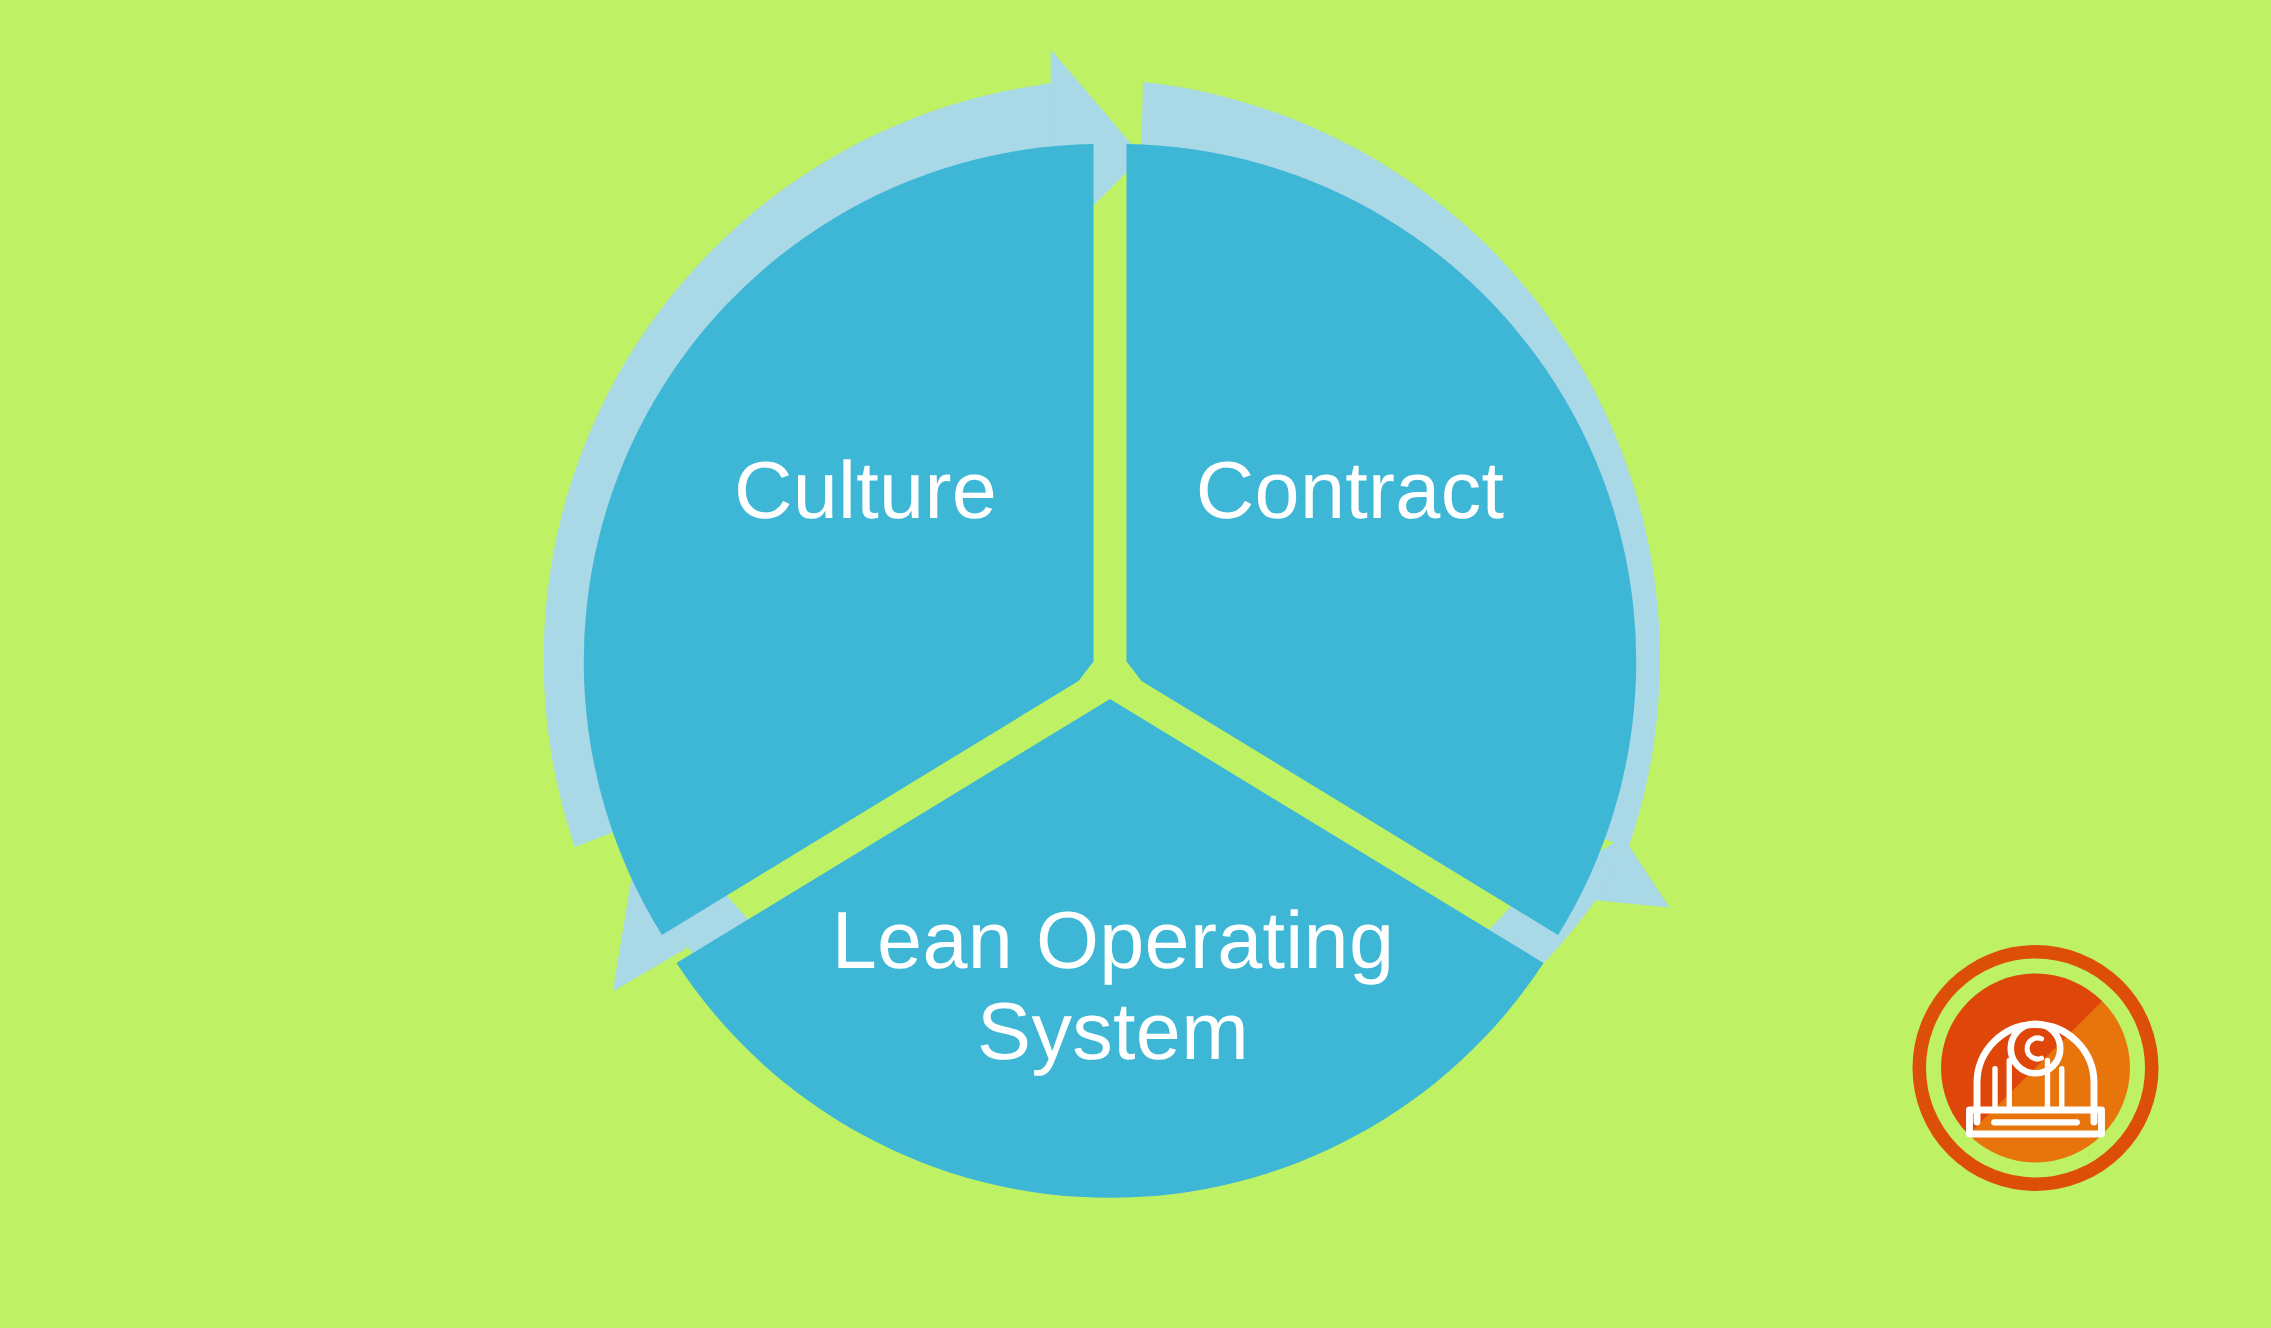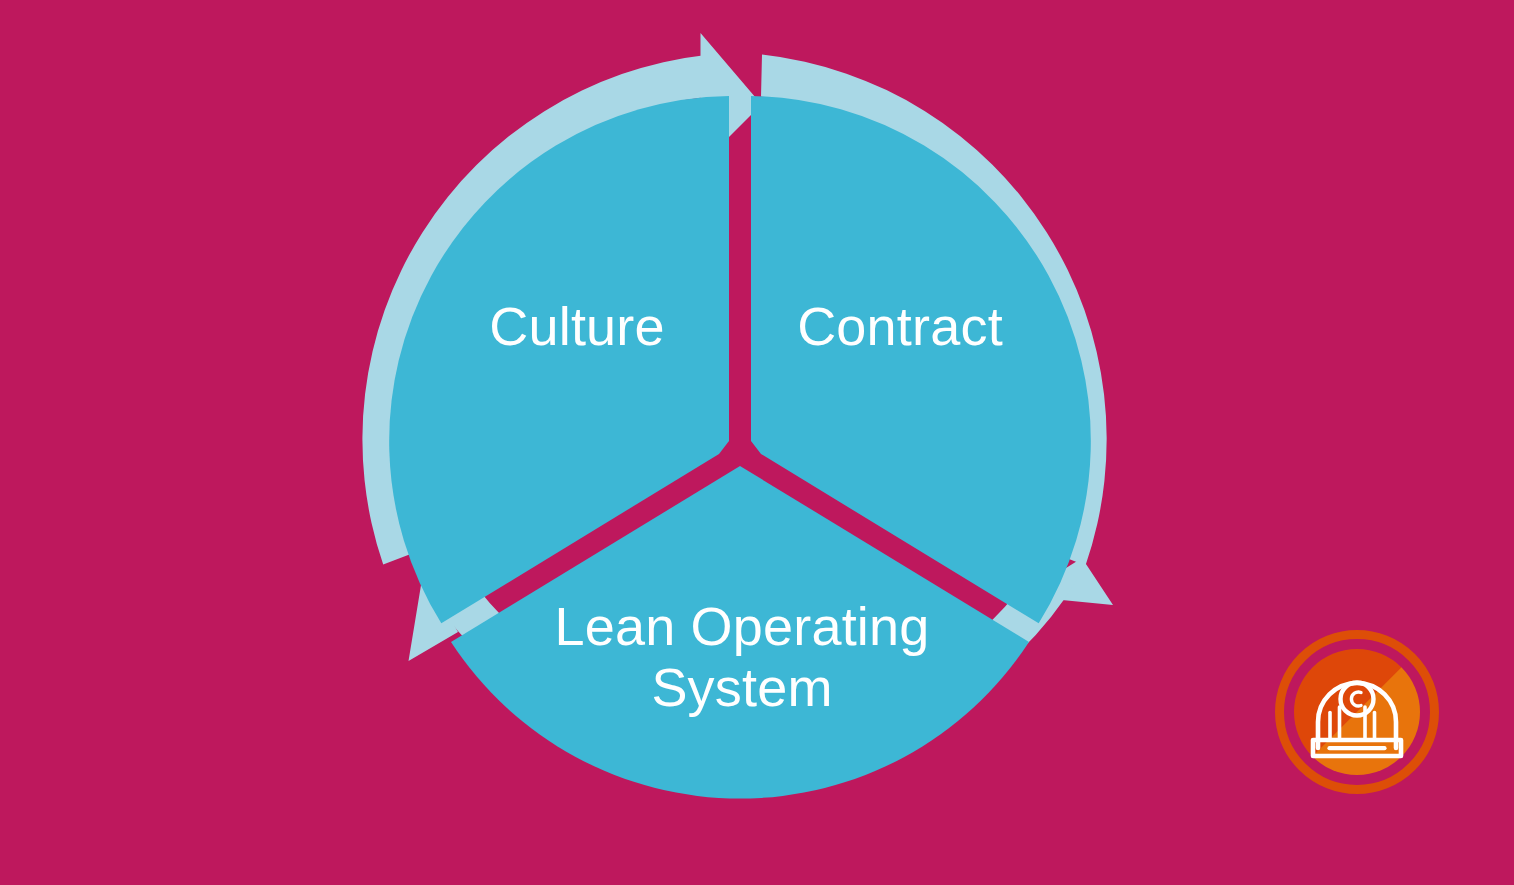--- a/index.html
+++ b/index.html
@@ -11,21 +11,21 @@
     width: 1514px;
     height: 885px;
     font-family: "Liberation Sans", sans-serif;
     overflow: hidden;
     position: relative;
   }
   #stage {
     position: relative;
     width: 1514px;
     height: 885px;
-    background: #be185d;
+    background: #bef264;
   }
   #cycle-svg {
     position: absolute;
     left: 0;
     top: 0;
     width: 1514px;
     height: 885px;
     display: block;
   }
   .seg-label {

